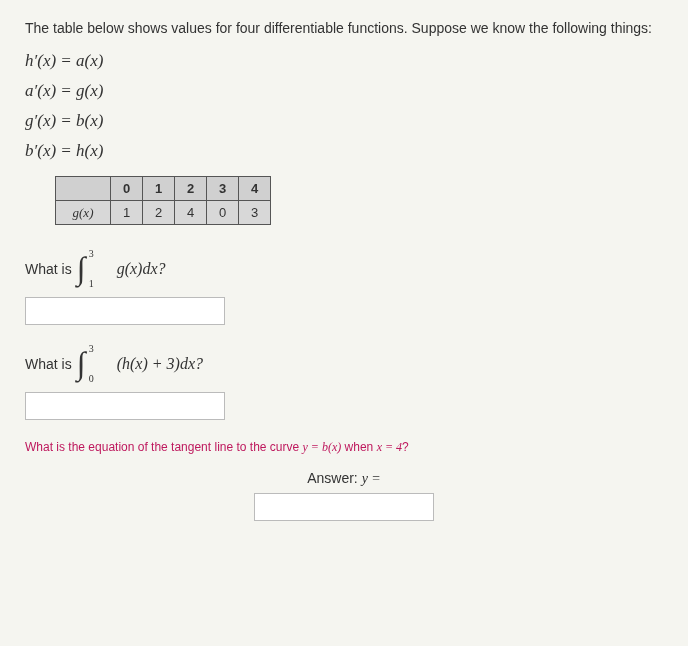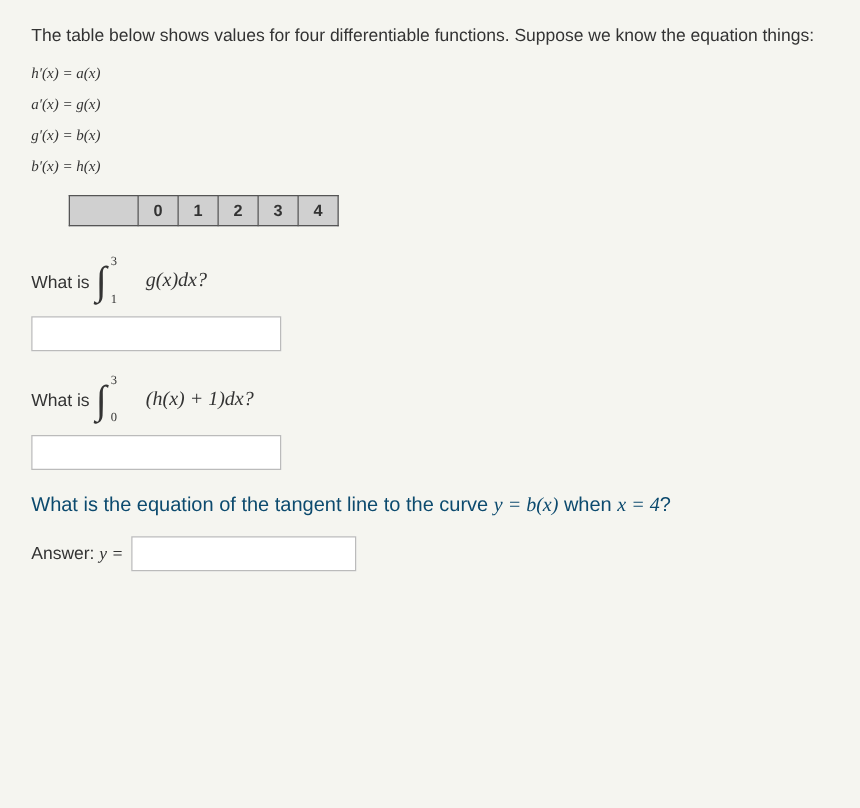--- a/index.html
+++ b/index.html
@@ -15,21 +15,21 @@
       font-size: 14px;
       width: 688px;
     }
     .intro {
       margin-bottom: 15px;
       color: #333;
     }
     .eq {
       font-style: italic;
       margin: 10px 0;
-      font-size: 12px;
+      font-size: 17px;
       color: #333;
       font-family: 'Times New Roman', serif;
     }
     table {
       border-collapse: collapse;
       margin: 15px 0 25px 30px;
       background: #d8d8d8;
     }
     td {
       border: 1px solid #555;
@@ -99,64 +99,73 @@
       background: #fff;
       height: 28px;
       width: 200px;
       padding: 0 6px;
       font-size: 13px;
       margin: 8px 0 20px 0;
       display: block;
     }
     .q3 {
       margin: 15px 0 15px 0;
-      font-size: 16px;
-      color: #0c4a6e;
+      font-size: 12px;
+      color: #be185d;
     }
     .q3 .math {
       font-family: 'Times New Roman', serif;
       font-style: italic;
     }
     .answer-row {
       display: flex;
       align-items: center;
       gap: 6px;
+      flex-direction: column;
     }
     .answer-row input {
       margin: 0;
       width: 180px;
     }
     .answer-label {
       font-size: 14px;
     }
     .answer-label .math {
       font-family: 'Times New Roman', serif;
       font-style: italic;
     }
   </style>
 </head>
 <body>
 
-<div class="intro">The table below shows values for four differentiable functions. Suppose we know the equation things:</div>
+<div class="intro">The table below shows values for four differentiable functions. Suppose we know the following things:</div>
 
 <div class="eq">h′(x) = a(x)</div>
 <div class="eq">a′(x) = g(x)</div>
 <div class="eq">g′(x) = b(x)</div>
 <div class="eq">b′(x) = h(x)</div>
 
 <table>
   <tbody>
       <tr>
     <td class="corner"></td>
     <td class="colhead">0</td>
     <td class="colhead">1</td>
     <td class="colhead">2</td>
     <td class="colhead">3</td>
     <td class="colhead">4</td>
   </tr>
+  <tr>
+    <td class="rowhead">g(x)</td>
+    <td>1</td>
+    <td>2</td>
+    <td>4</td>
+    <td>0</td>
+    <td>3</td>
+  </tr>
 </tbody>
   </table>
 
 <div class="question">
   <span class="qtext">What is</span>
   <span class="integral">
     <span class="intsym">∫
       <span class="intlow">1</span>
       <span class="intup">3</span>
     </span>
@@ -165,21 +174,21 @@
 </div>
 <input type="text" style="">
 
 <div class="question">
   <span class="qtext">What is</span>
   <span class="integral">
     <span class="intsym">∫
       <span class="intlow">0</span>
       <span class="intup">3</span>
     </span>
-    <span class="intbody">(h(x) + 1)dx?</span>
+    <span class="intbody">(h(x) + 3)dx?</span>
   </span>
 </div>
 <input type="text" style="">
 
 <div class="q3">
   <span>What is the equation of the tangent line to the curve </span><span class="math">y = b(x)</span><span> when </span><span class="math">x = 4</span><span>?</span>
 </div>
 
 <div class="answer-row">
   <span class="answer-label">

